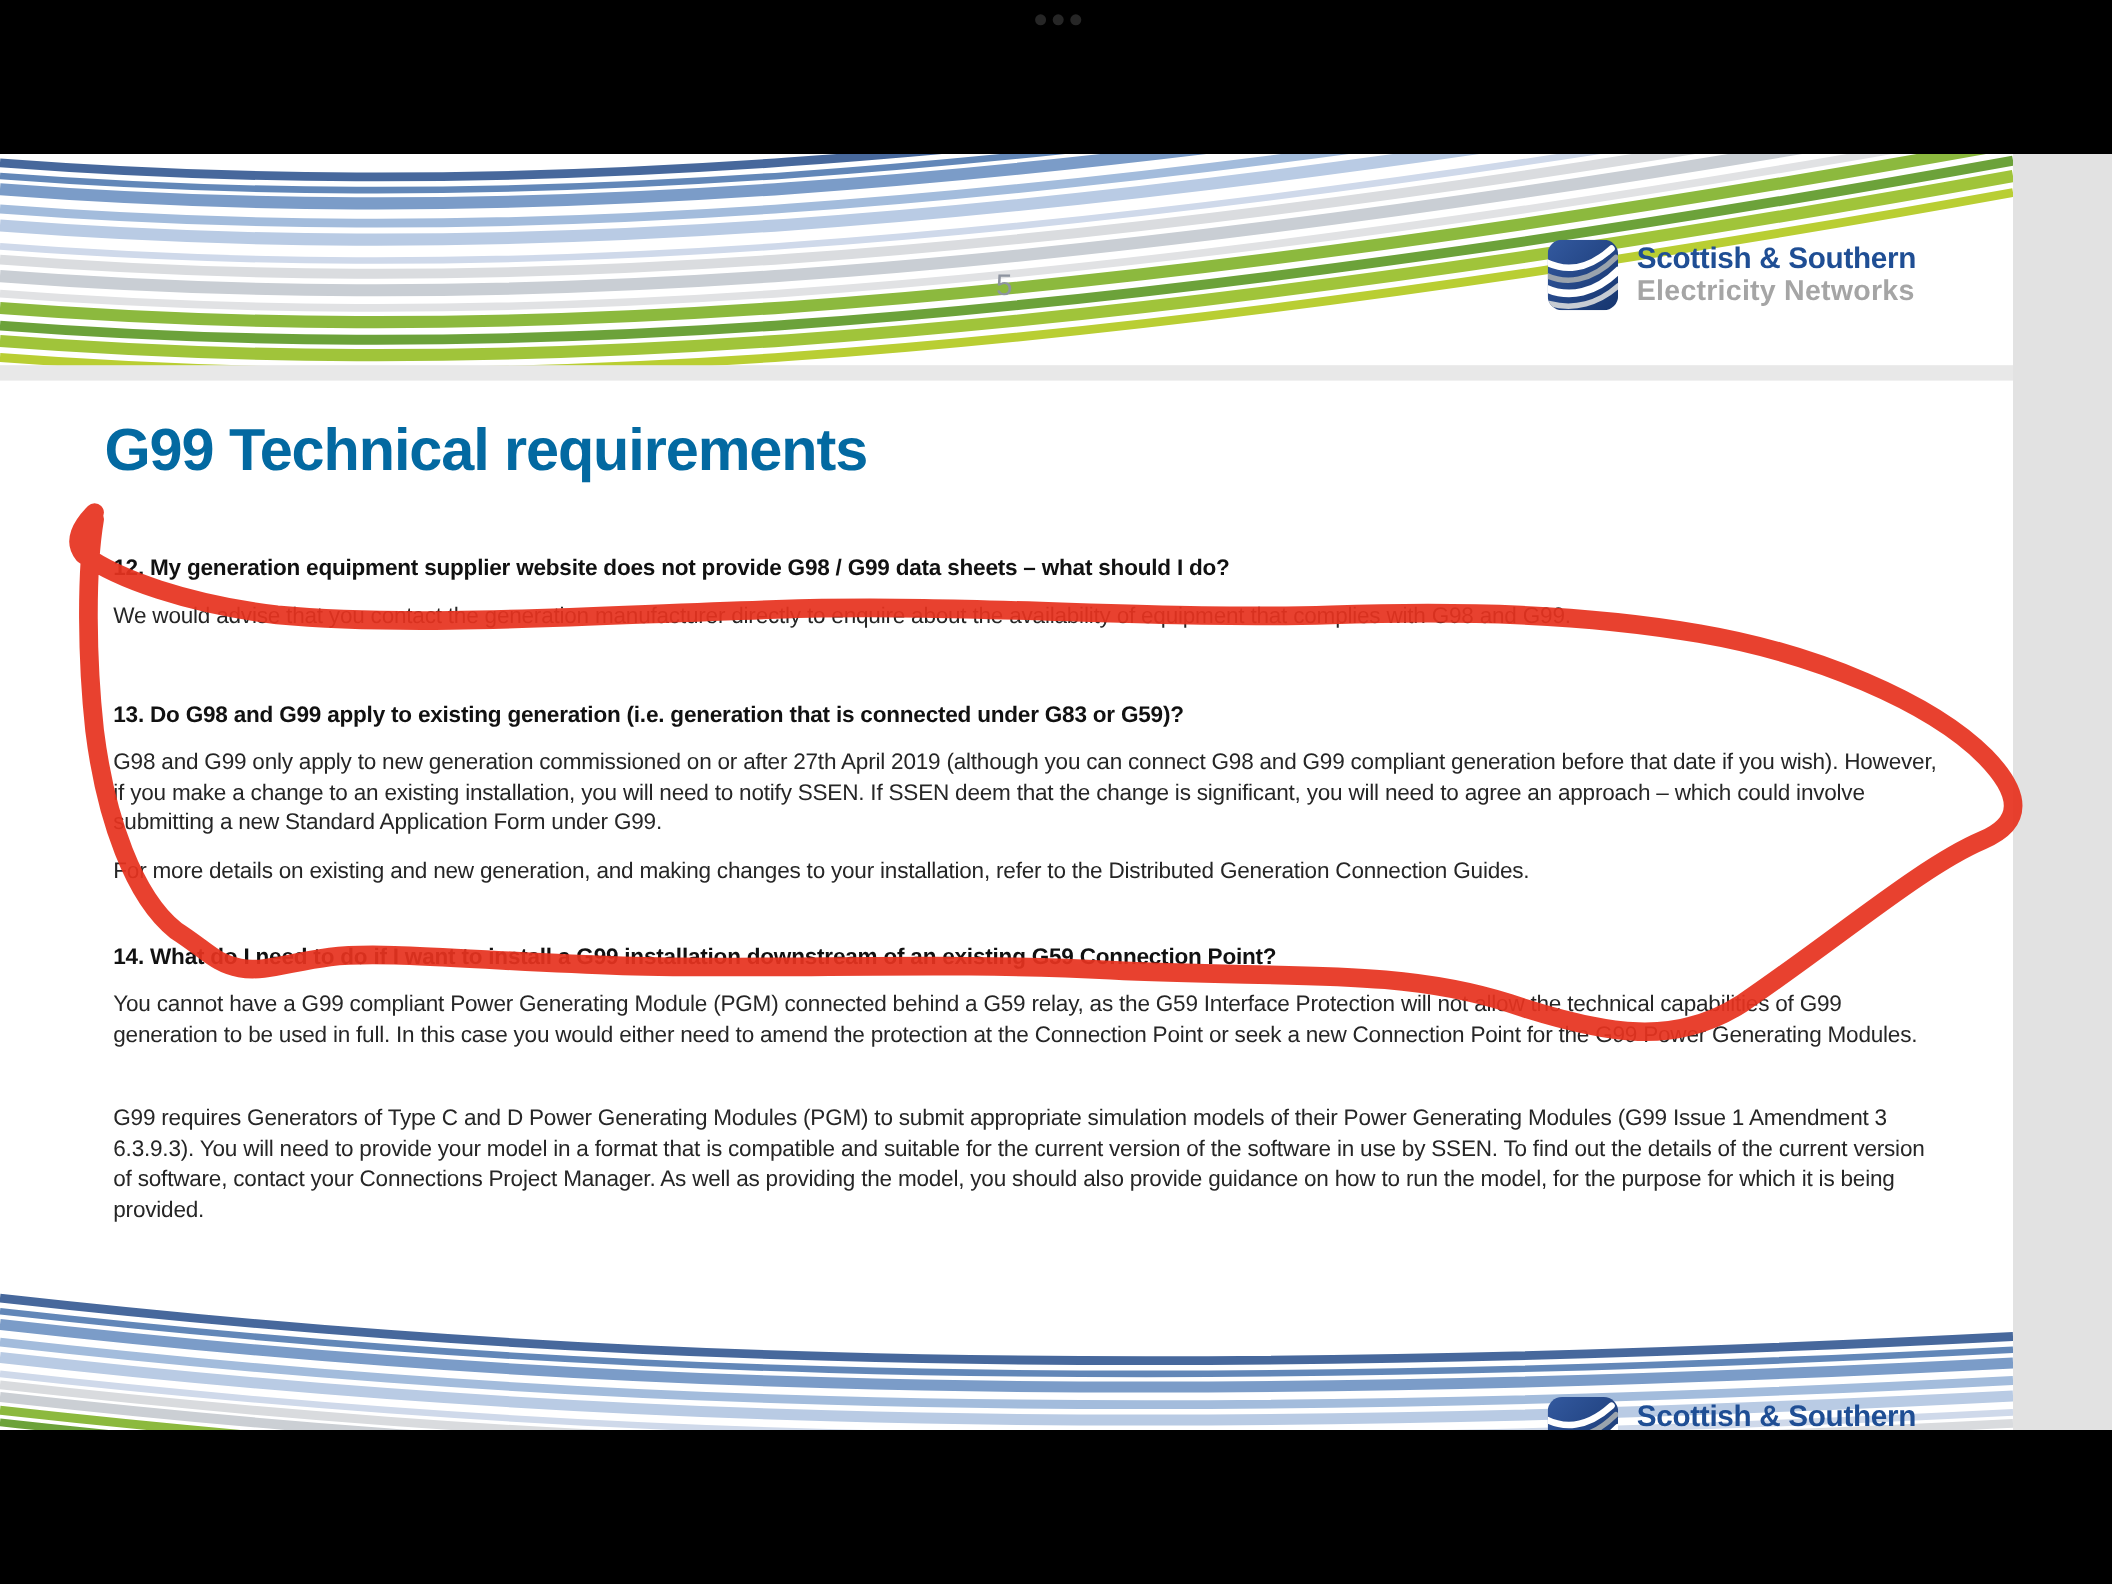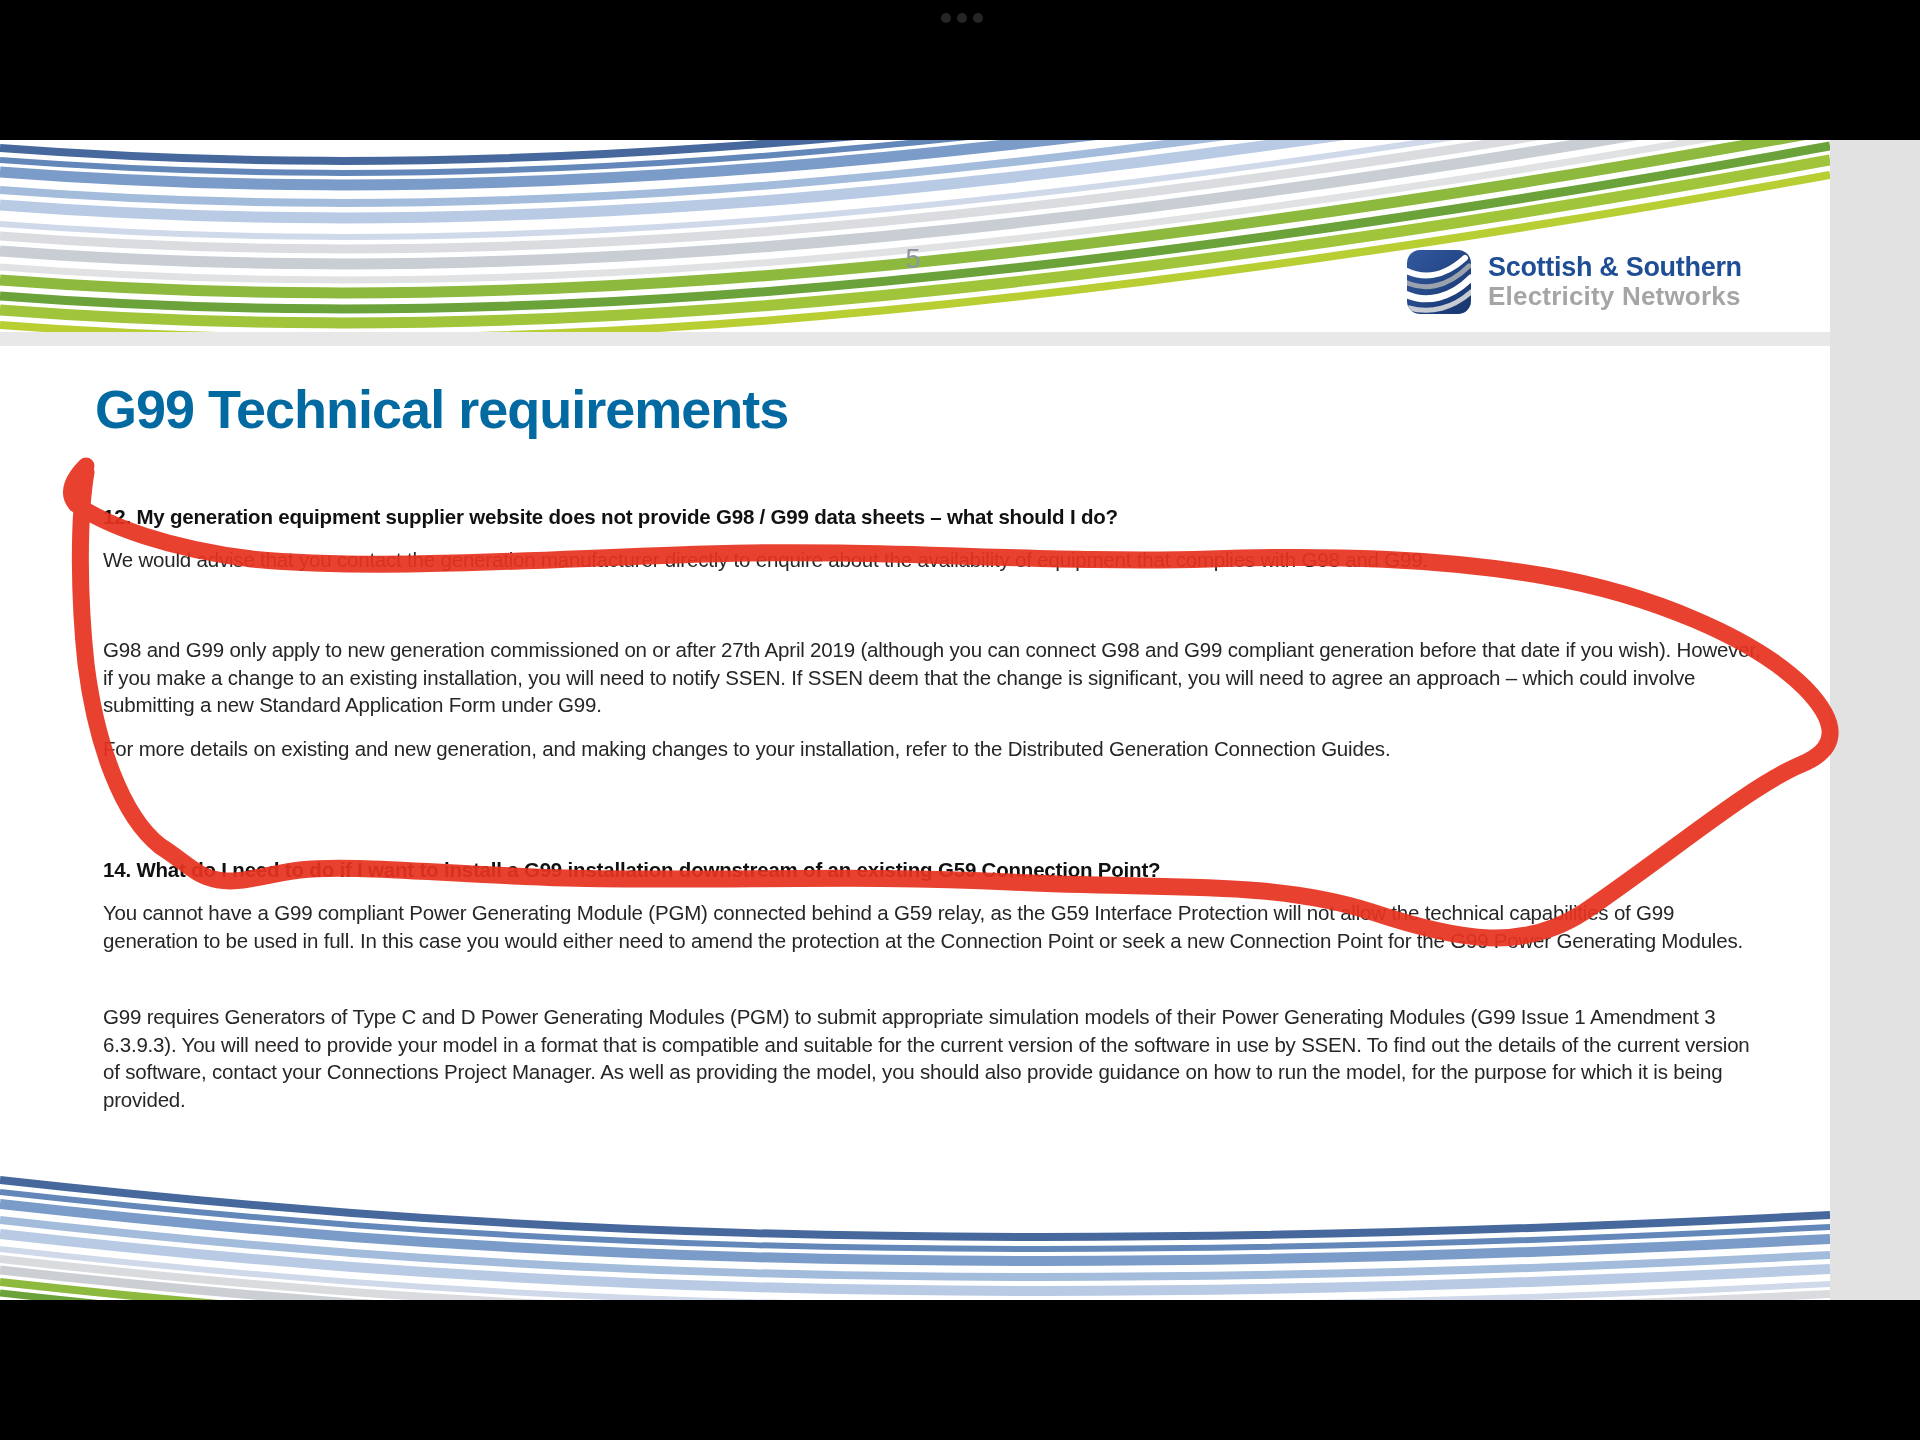--- a/index.html
+++ b/index.html
@@ -11,21 +11,21 @@
   
   .page{position:absolute;left:0;top:140px;width:1830px;height:1160px;background:#ffffff;overflow:hidden;}
   .gutter{position:absolute;left:1830px;top:140px;width:90px;height:1160px;background:#e2e2e2;}
   .waves{position:absolute;left:0;display:block;}
   .waves.top{top:0;}
   .waves.bottom{top:1035px;}
   .page-gap{position:absolute;left:0;top:192px;width:1830px;height:14px;background:#e8e8e8;}
   .page-number{position:absolute;left:868px;top:104px;width:90px;text-align:center;
                font-size:27px;color:#8e94a0;}
   
-  .logo{position:absolute;margin-top:32px;}
+  .logo{position:absolute;}
   .logo .licon{position:absolute;left:0;top:0;width:64px;height:64px;}
   .logo .l1{position:absolute;left:81px;top:2px;font-size:27px;font-weight:700;color:#1f4e94;
             letter-spacing:-0.3px;white-space:nowrap;}
   .logo .l2{position:absolute;left:81px;top:31px;font-size:26px;font-weight:700;color:#a5a5a5;
             letter-spacing:0.2px;white-space:nowrap;}
   .logo.top-logo{left:1407px;top:78px;width:360px;height:66px;}
   .logo.bottom-logo{left:1407px;top:1130px;width:360px;height:66px;}
   
   .title{position:absolute;left:95px;top:238px;font-size:54px;line-height:62px;font-weight:700;
          color:#0369a1;letter-spacing:-1px;white-space:nowrap;}
@@ -95,20 +95,21 @@
     <div class="page-gap"></div>
 
     <div class="title">G99 Technical requirements</div>
 
     <div class="section s12">
       <h2>12. My generation equipment supplier website does not provide G98 / G99 data sheets – what should I do?</h2>
       <p>We would advise that you contact the generation manufacturer directly to enquire about the availability of equipment that complies with G98 and G99.</p>
     </div>
 
     <div class="section s13">
+      <h2>13. Do G98 and G99 apply to existing generation (i.e. generation that is connected under G83 or G59)?</h2>
       <p>G98 and G99 only apply to new generation commissioned on or after 27th April 2019 (although you can connect G98 and G99 compliant generation before that date if you wish). However, if you make a change to an existing installation, you will need to notify SSEN. If SSEN deem that the change is significant, you will need to agree an approach – which could involve submitting a new Standard Application Form under G99.</p>
       <p>For more details on existing and new generation, and making changes to your installation, refer to the Distributed Generation Connection Guides.</p>
     </div>
 
     <div class="section s14">
       <h2>14. What do I need to do if I want to install a G99 installation downstream of an existing G59 Connection Point?</h2>
       <p>You cannot have a G99 compliant Power Generating Module (PGM) connected behind a G59 relay, as the G59 Interface Protection will not allow the technical capabilities of G99 generation to be used in full. In this case you would either need to amend the protection at the Connection Point or seek a new Connection Point for the G99 Power Generating Modules.</p>
     </div>
 
     <div class="section s15">

